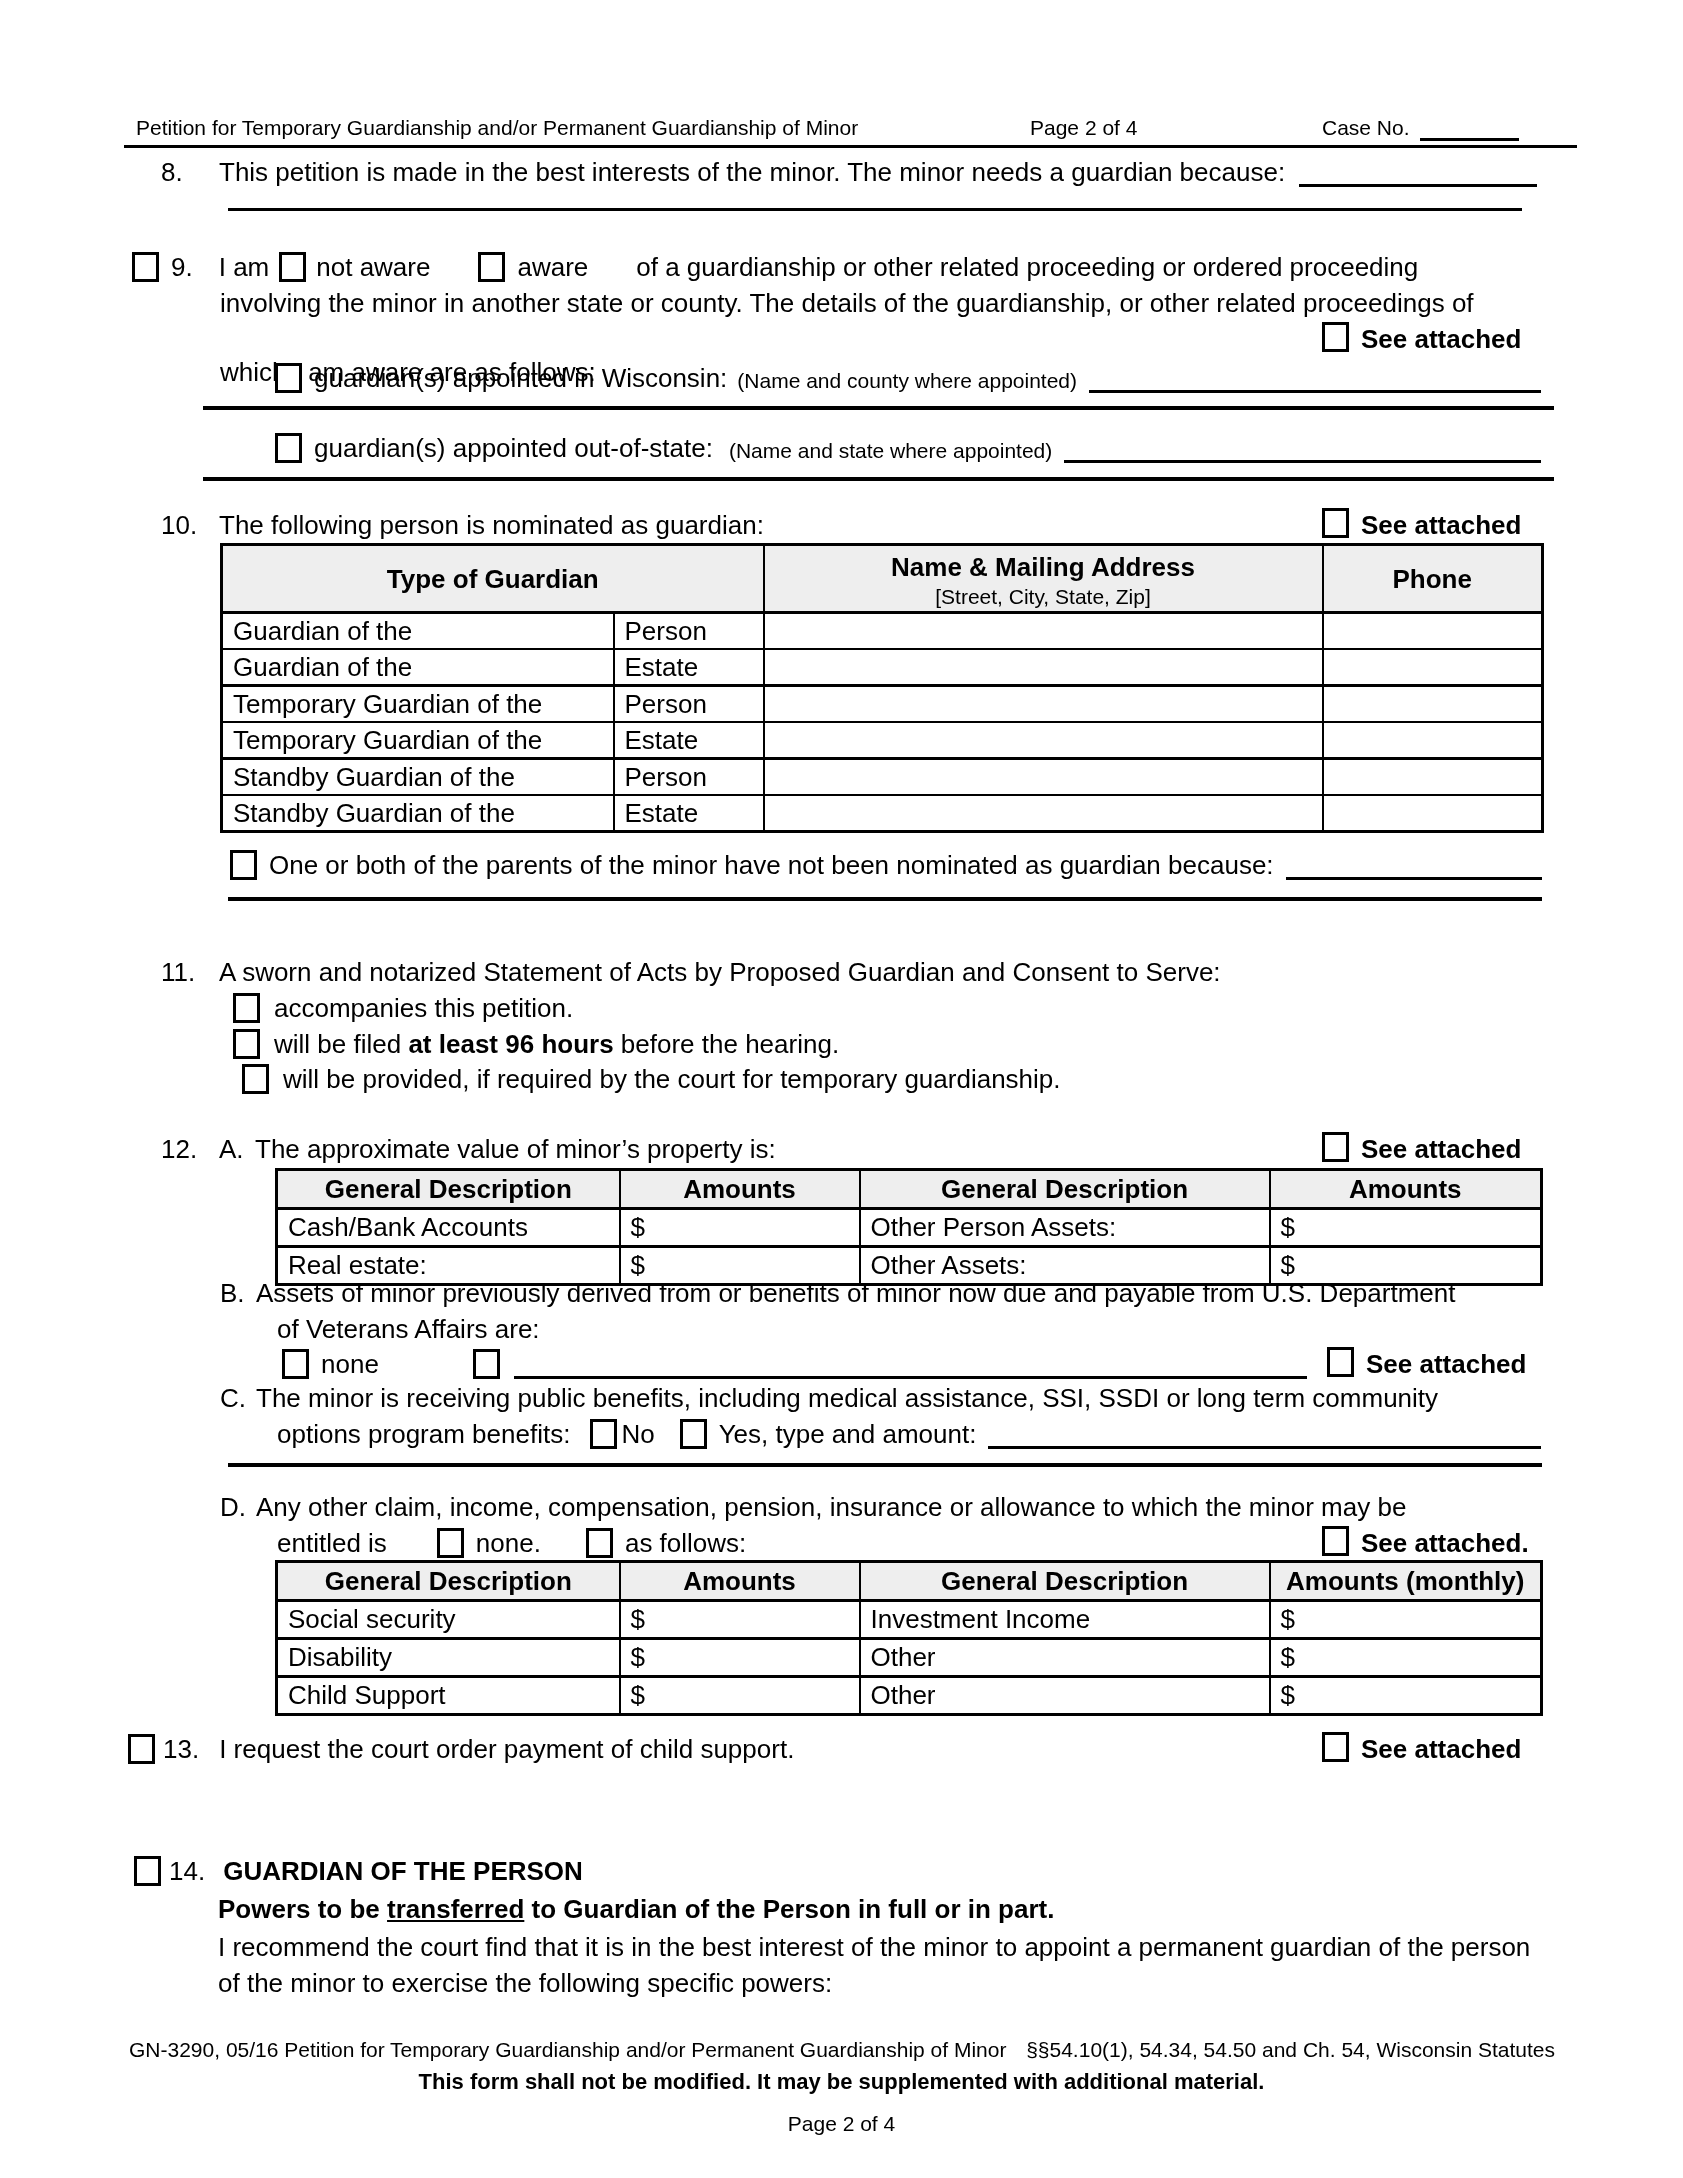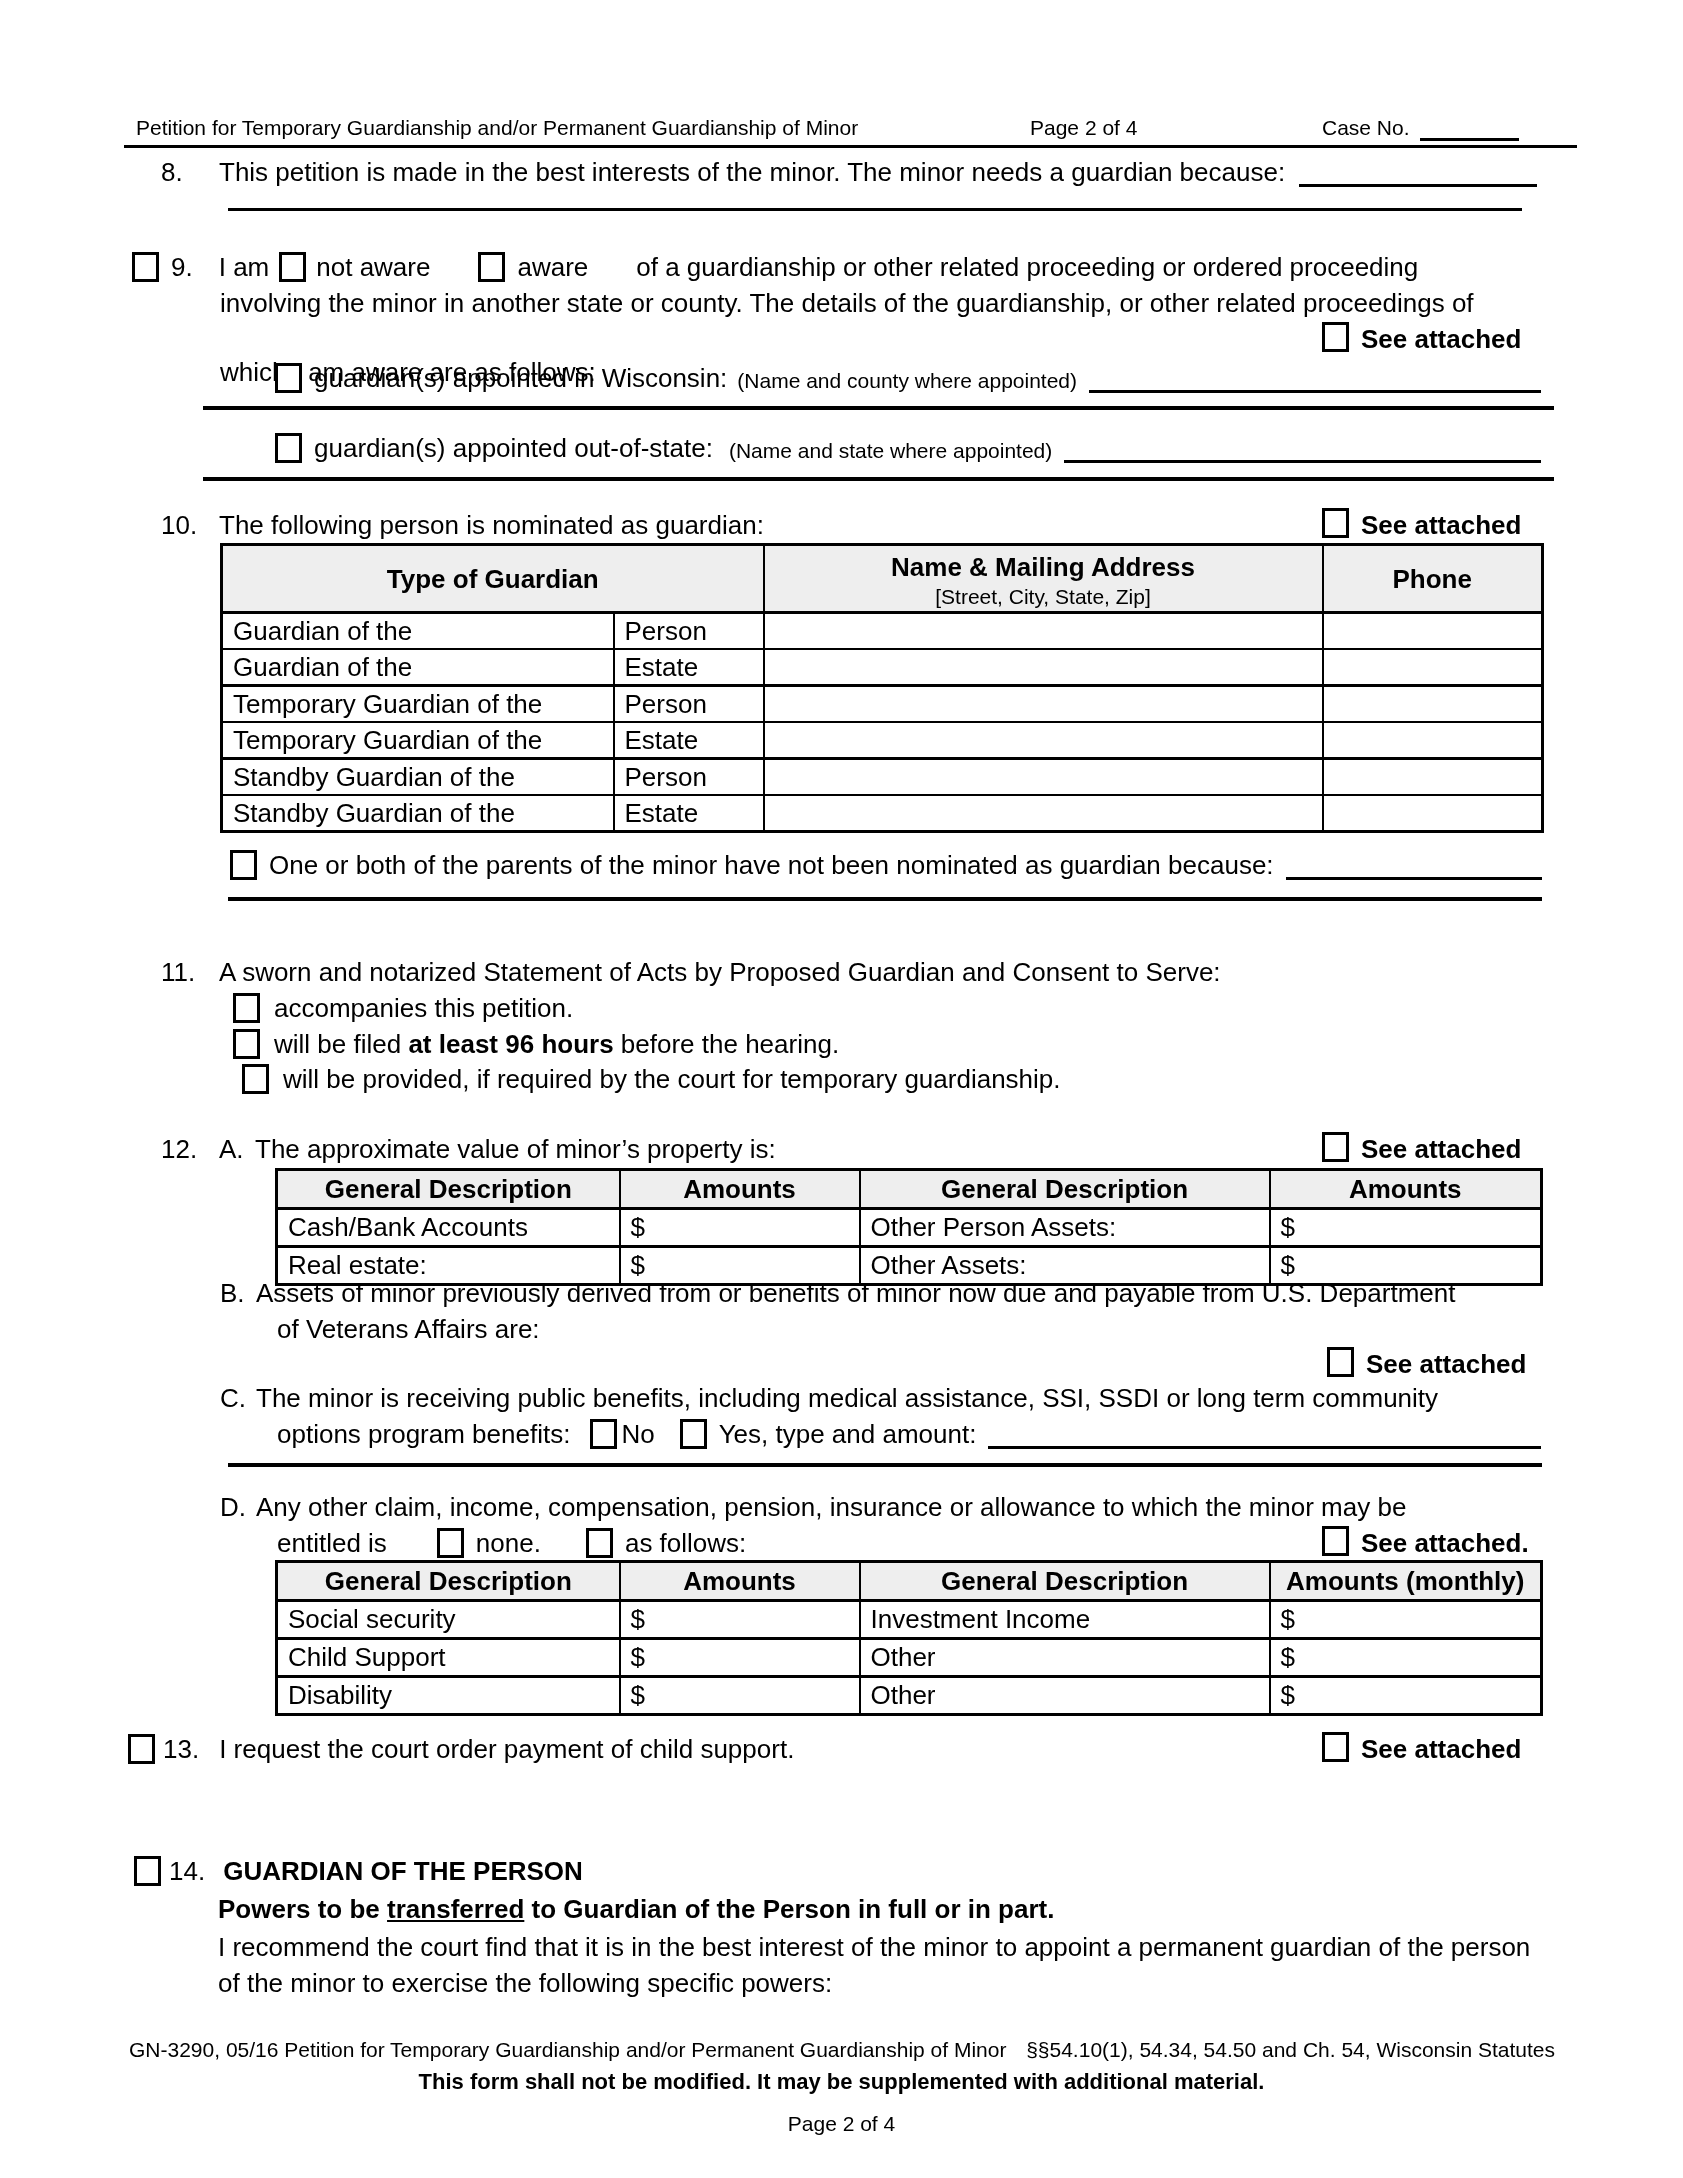--- a/index.html
+++ b/index.html
@@ -209,20 +209,26 @@
         <td>Other Assets:</td>
         <td>$</td>
       </tr>
     </tbody>
   </table>
   <div class="abs row" style="left:220px;top:1275px;">
     <span class="num" style="width:36px;">B.</span>
     <span class="nowrap">Assets of minor previously derived from or benefits of minor now due and payable from U.S. Department</span>
   </div>
   <div class="abs nowrap" style="left:277px;top:1311px;">of Veterans Affairs are:</div>
+  <div class="abs row" style="left:282px;top:1346px;width:1025px;">
+    <span class="cb"></span>
+    <span style="margin-left:12px;">none</span>
+    <span class="cb" style="margin-left:94px;"></span>
+    <span class="fill" style="flex:1;margin-left:14px;"></span>
+  </div>
   <div class="see" style="left:1327px;top:1346px;">
     <span class="cb"></span><span class="lbl">See attached</span>
   </div>
   <div class="abs row" style="left:220px;top:1380px;">
     <span class="num" style="width:36px;">C.</span>
     <span class="nowrap">The minor is receiving public benefits, including medical assistance, SSI, SSDI or long term community</span>
   </div>
   <div class="abs row" style="left:277px;top:1416px;width:1264px;">
     <span class="nowrap">options program benefits:</span>
     <span class="cb" style="margin-left:20px;"></span>
@@ -262,27 +268,27 @@
       </tr>
     </thead>
     <tbody>
       <tr>
         <td>Social security</td>
         <td>$</td>
         <td>Investment Income</td>
         <td>$</td>
       </tr>
       <tr>
+        <td>Disability</td>
+        <td>$</td>
+        <td>Other</td>
+        <td>$</td>
+      </tr>
+      <tr>
         <td>Child Support</td>
-        <td>$</td>
-        <td>Other</td>
-        <td>$</td>
-      </tr>
-      <tr>
-        <td>Disability</td>
         <td>$</td>
         <td>Other</td>
         <td>$</td>
       </tr>
     </tbody>
   </table>
 
   <div class="abs row" style="left:128px;top:1731px;">
     <span class="cb"></span>
     <span class="num" style="margin-left:8px;">13.</span>

